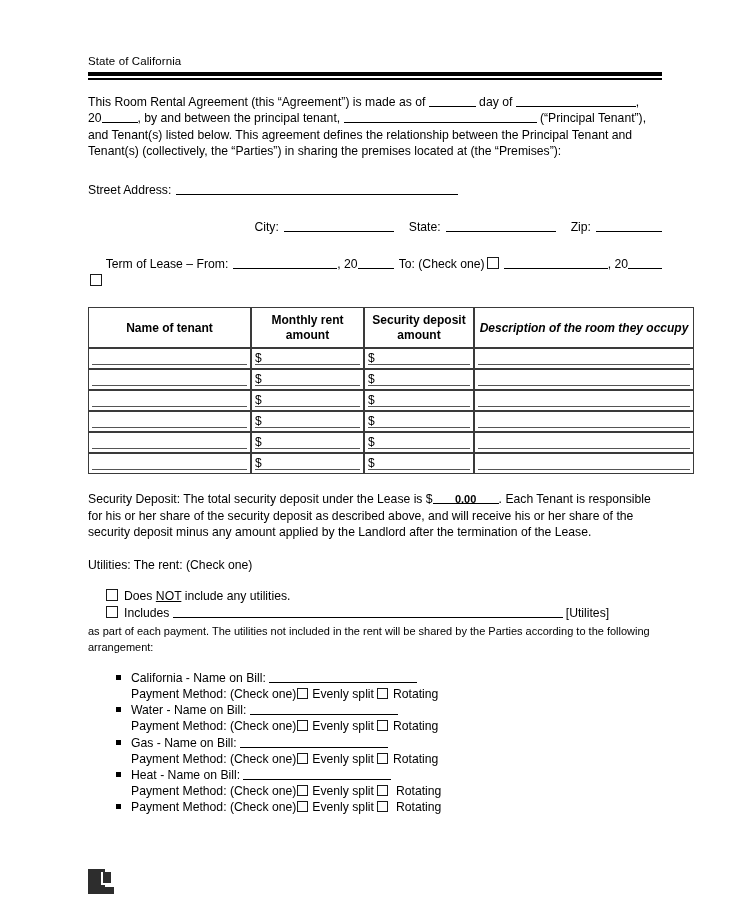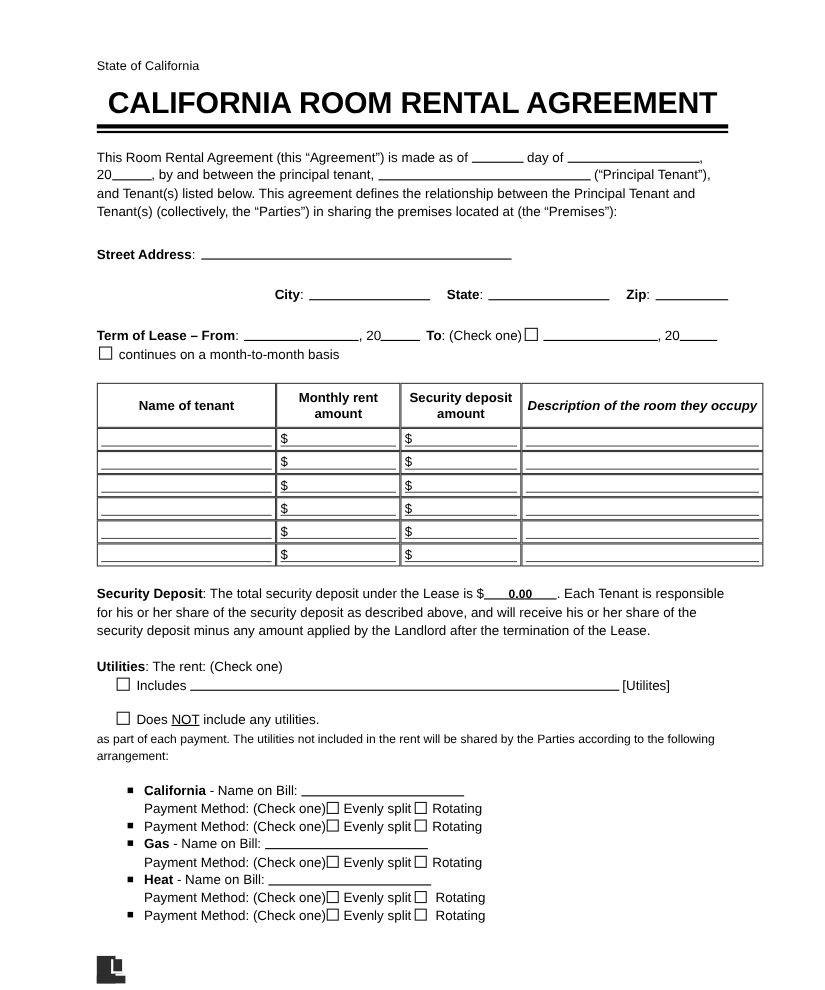--- a/index.html
+++ b/index.html
@@ -60,40 +60,40 @@
     background: #000;
   }
 
   
   .para {
     margin-top: 14px;
     font-size: 12.2px;
     line-height: 16.4px;
     text-align: left;
   }
-  .b { font-weight: bold; margin-top: 20px; }
+  .b { font-weight: normal; margin-top: 20px; }
   .u { text-decoration: underline; }
 
   
   .blank {
     display: inline-block;
     border-bottom: 1.1px solid #000;
     vertical-align: baseline;
     height: 12px;
     margin-bottom: -1px;
   }
 
   
   .field-row {
     font-size: 12.2px;
     line-height: 16.4px;
   }
   .sp-street { margin-top: 22px; }
   .sp-city   { margin-top: 21px; text-align: right; }
-  .sp-term   { margin-top: 21px; }
+  .sp-term   { margin-top: 21px; text-align: right; }
 
   
   .cbox {
     display: inline-block;
     width: 10px;
     height: 10px;
     border: 1.6px solid #1a1a1a;
     background: #fff;
     vertical-align: -1px;
     margin: 0 2px;
@@ -235,37 +235,36 @@
   }
 </style>
 </head>
 <body>
 
 <div class="page">
   <div class="content">
 
     <div class="state-line">State of California</div>
 
-    <div class="doc-title">CALIFORNIA ROOM RENTAL AGREEMENT</div>
 
     <div class="rule-wrap">
       <div class="rule-thick"></div>
       <div class="rule-gap"></div>
       <div class="rule-thin"></div>
     </div>
 
     <div class="para"><span>This Room Rental Agreement (this “Agreement”) is made as of </span><span class="blank" style="width:47px"></span><span> day of </span><span class="blank" style="width:120px"></span><span>,</span><br><span>20</span><span class="blank" style="width:36px"></span><span>, by and between the principal tenant, </span><span class="blank" style="width:193px"></span><span> (“Principal Tenant”), and Tenant(s) listed below. This agreement defines the relationship between the Principal Tenant and Tenant(s) (collectively, the “Parties”) in sharing the premises located at (the “Premises”):</span></div>
 
     <div class="field-row sp-street"><span class="b">Street Address</span><span>:</span><span class="blank" style="width:282px;margin-left:5px"></span></div>
 
     <div class="field-row sp-city"><span class="b">City</span><span>:</span><span class="blank" style="width:110px;margin-left:5px"></span><span class="b" style="margin-left:15px">State</span><span>:</span><span class="blank" style="width:110px;margin-left:5px"></span><span class="b" style="margin-left:15px">Zip</span><span>:</span><span class="blank" style="width:66px;margin-left:5px"></span></div>
 
     <div class="field-row sp-term"><span class="b">Term of Lease – From</span><span>:</span><span class="blank" style="width:104px;margin-left:5px"></span><span>, 20</span><span class="blank" style="width:36px"></span><span class="b" style="margin-left:5px">To</span><span>: (Check one)</span><span class="cbox"></span><span class="blank" style="width:104px;margin-left:3px"></span><span>, 20</span><span class="blank" style="width:34px"></span></div>
 
-    <div class="field-row"><span class="cbox"></span><span style="margin-left:4px">continues on a month-to-month basis</span></div>
+    <div class="field-row"><span class="cbox"></span></div>
 
     <table class="tenant-table">
       <thead>
         <tr>
           <th class="col-name">Name of tenant</th>
           <th class="col-rent">Monthly rent amount</th>
           <th class="col-dep">Security deposit amount</th>
           <th class="col-desc">Description of the room they occupy</th>
         </tr>
       </thead>
@@ -354,36 +353,37 @@
               <div class="cell-field"></div>
             </td>
         </tr>
       </tbody>
     </table>
 
     <div class="sec"><span class="b">Security Deposit</span><span>: The total security deposit under the Lease is $</span><span class="blank" style="width:66px;text-align:center;border-bottom:1.1px solid #000"><span class="filled">0.00</span></span><span>. Each Tenant is responsible for his or her share of the security deposit as described above, and will receive his or her share of the security deposit minus any amount applied by the Landlord after the termination of the Lease.</span></div>
 
     <div class="sec sec-utilities"><span class="b">Utilities</span><span>: The rent: (Check one)</span></div>
 
+    <div class="check-line check-line-1"><span class="cbox"></span><span style="margin-left:4px">Does </span><span class="u">NOT</span><span> include any utilities.</span></div>
+
     <div class="check-line"><span class="cbox"></span><span style="margin-left:4px">Includes </span><span class="blank" style="width:390px"></span><span style="margin-left:3px">[Utilites]</span></div>
-
-    <div class="check-line check-line-1"><span class="cbox"></span><span style="margin-left:4px">Does </span><span class="u">NOT</span><span> include any utilities.</span></div>
 
     <div class="after-includes">as part of each payment. The utilities not included in the rent will be shared by the Parties according to the following arrangement:</div>
 
     <ul class="util-list">
 
       <li class="util-item">
         <span class="bullet"></span>
         <div><span class="b">California</span><span> - Name on Bill: </span><span class="blank" style="width:148px"></span></div>
         <div class="pay-line"><span>Payment Method: (Check one)</span><span class="cbox-sm"></span><span style="margin-left:3px">Evenly split</span><span class="cbox-sm" style="margin-left:3px"></span><span style="margin-left:4px">Rotating</span></div>
       </li>
 
       <li class="util-item">
         <span class="bullet"></span>
+        <div><span class="b">Water</span><span> - Name on Bill: </span><span class="blank" style="width:148px"></span></div>
         <div class="pay-line"><span>Payment Method: (Check one)</span><span class="cbox-sm"></span><span style="margin-left:3px">Evenly split</span><span class="cbox-sm" style="margin-left:3px"></span><span style="margin-left:4px">Rotating</span></div>
       </li>
 
       <li class="util-item">
         <span class="bullet"></span>
         <div><span class="b">Gas</span><span> - Name on Bill: </span><span class="blank" style="width:148px"></span></div>
         <div class="pay-line"><span>Payment Method: (Check one)</span><span class="cbox-sm"></span><span style="margin-left:3px">Evenly split</span><span class="cbox-sm" style="margin-left:3px"></span><span style="margin-left:4px">Rotating</span></div>
       </li>
 
       <li class="util-item">

